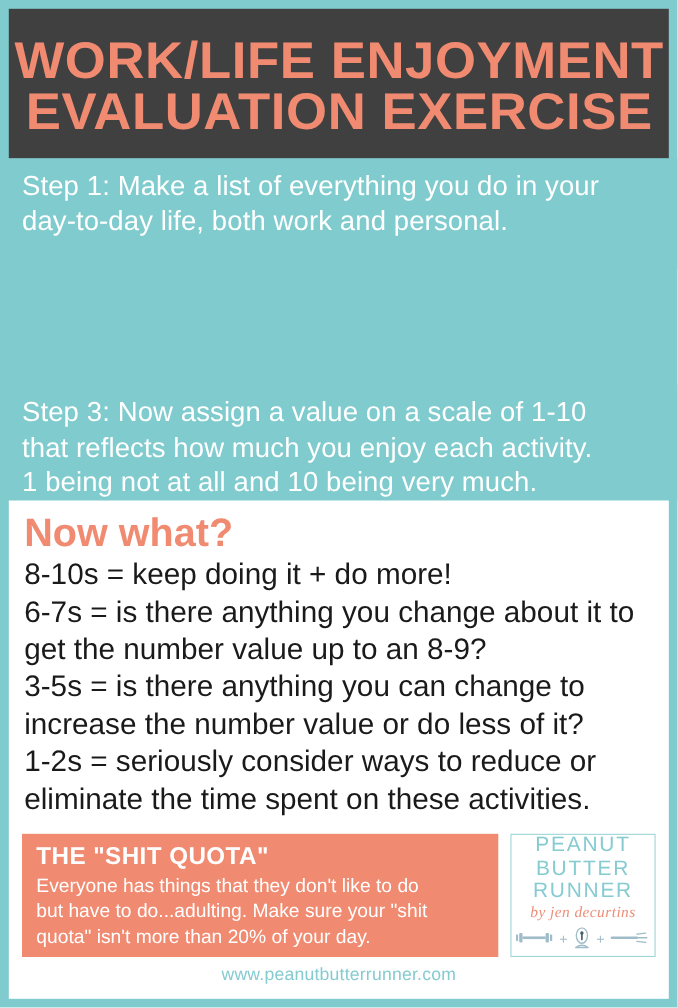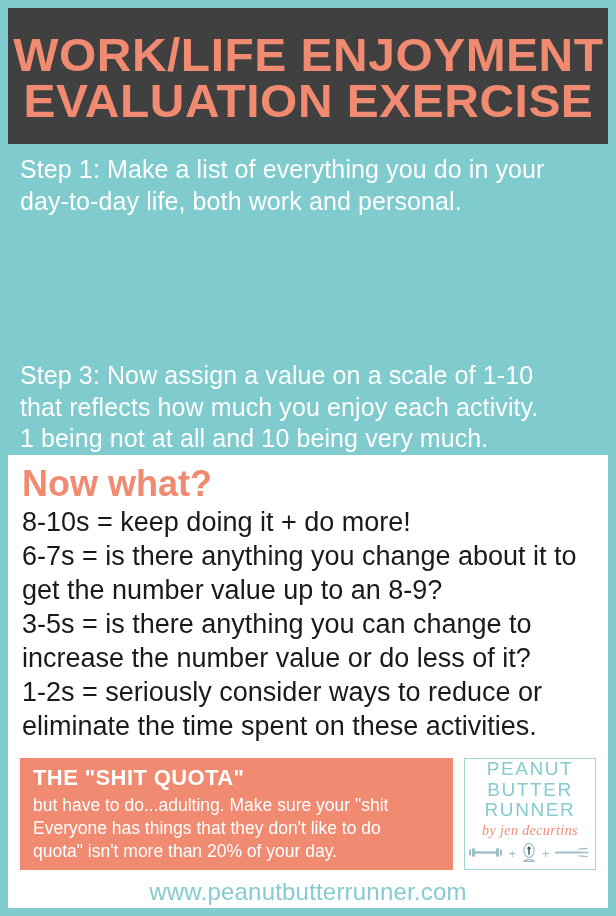--- a/index.html
+++ b/index.html
@@ -182,21 +182,21 @@
   
   .footer-url {
     position: absolute;
     left: 0;
     top: 423px;
     width: 600px;
     text-align: center;
     color: #85CBD0;
     font-family: "Liberation Sans Narrow", "Liberation Sans", sans-serif;
     font-weight: 400;
-    font-size: 24px;
+    font-size: 16px;
     letter-spacing: 0.2px;
   }
 </style>
 </head>
 <body>
 
 <div class="poster">
 
   <div class="title-block">
     <div class="title-line">WORK/LIFE ENJOYMENT</div>
@@ -231,22 +231,22 @@
       <div>increase the number value or do less of it?</div>
       <div>1-2s = seriously consider ways to reduce or</div>
       <div>eliminate the time spent on these activities.</div>
     </div>
 
     <div class="bottom-row">
 
       <div class="quota-box">
         <div class="quota-title">THE "SHIT QUOTA"</div>
         <div class="quota-body">
+          <div>Everyone has things that they don't like to do</div>
           <div>but have to do...adulting. Make sure your "shit</div>
-          <div>Everyone has things that they don't like to do</div>
           <div>quota" isn't more than 20% of your day.</div>
         </div>
       </div>
 
       <div class="logo-box">
         <div class="logo-word">PEANUT</div>
         <div class="logo-word">BUTTER</div>
         <div class="logo-word">RUNNER</div>
         <div class="logo-script">by jen decurtins</div>
         <div class="logo-icons">

